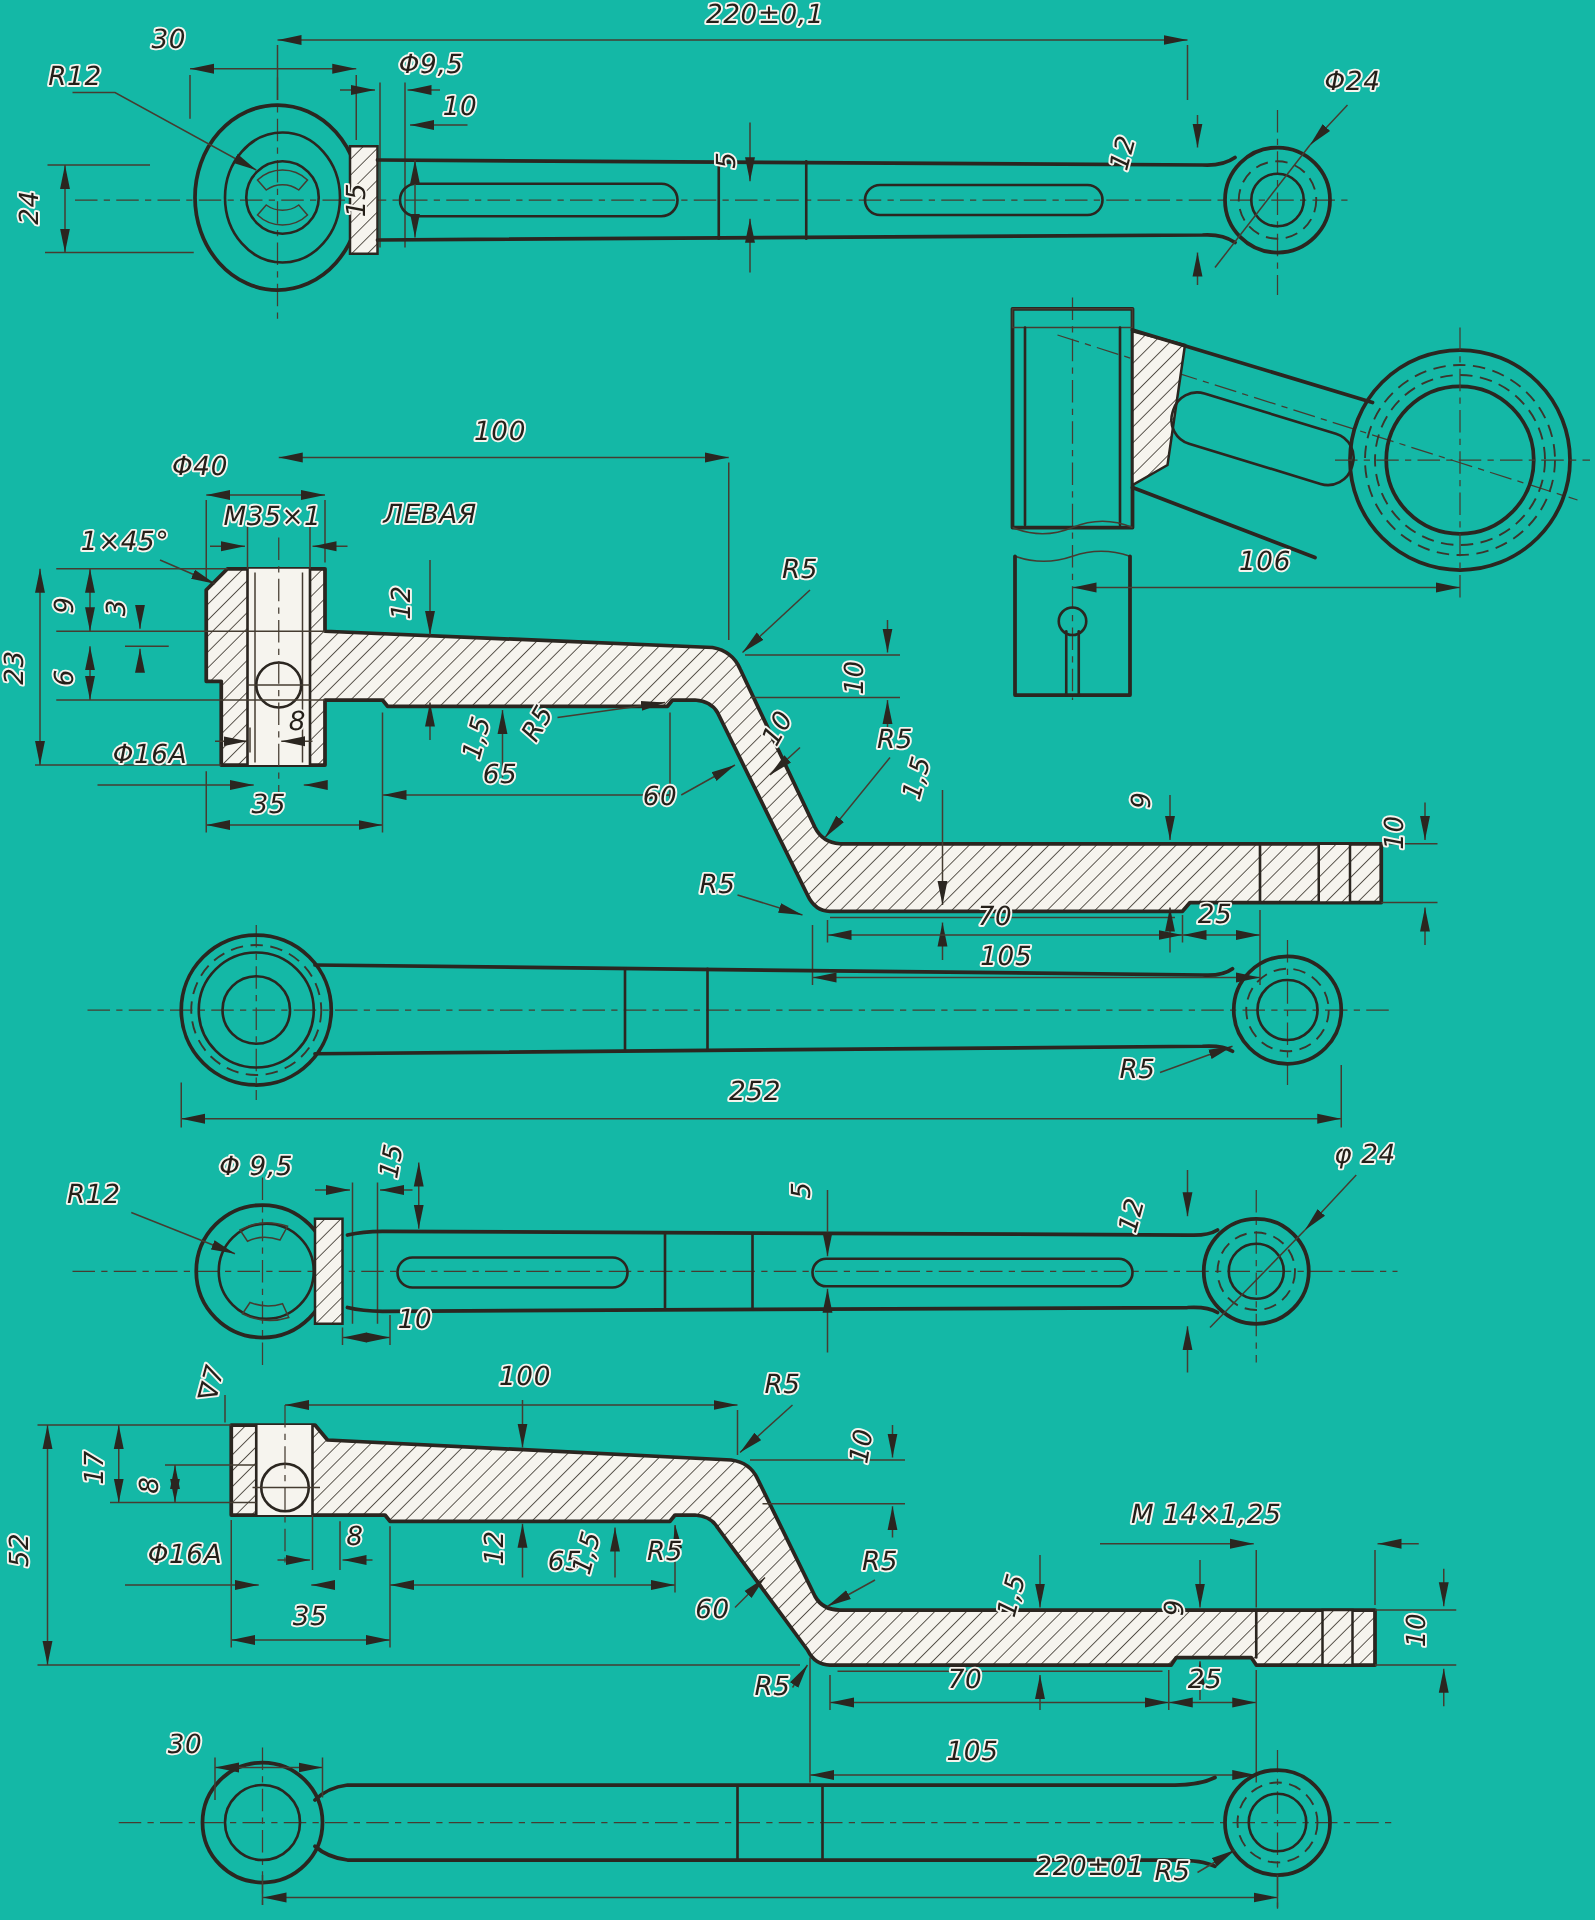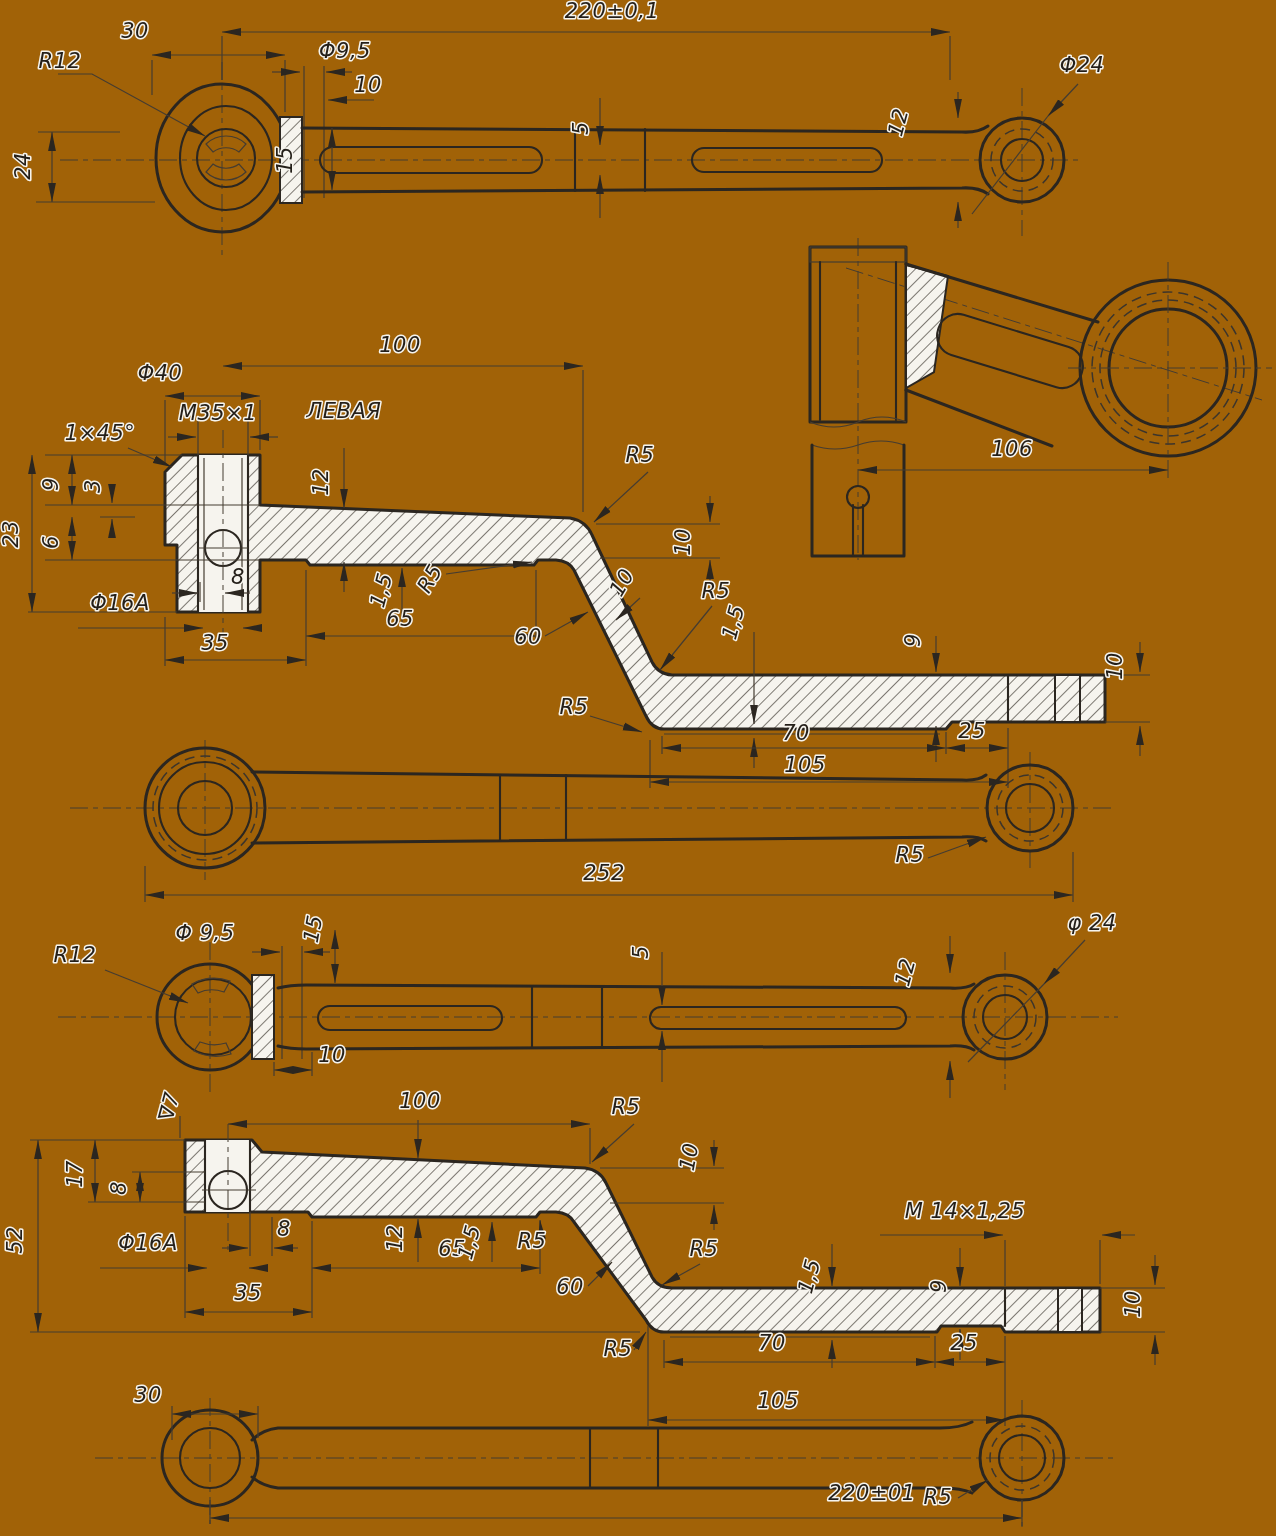--- a/index.html
+++ b/index.html
@@ -1,16 +1,16 @@
 <!DOCTYPE html>
 <html><head>
 <meta charset="utf-8">
 <style>
   html,body{margin:0;padding:0;background:#dddad2;}
-  .page{width:1276px;height:1536px;background:#a16207;position:relative;overflow:hidden;}
+  .page{width:1276px;height:1536px;background:#14b8a6;position:relative;overflow:hidden;}
   svg{display:block}
   .ol{fill:none;stroke:#2b2620;stroke-width:3;stroke-linejoin:round;stroke-linecap:round}
   .o2{fill:none;stroke:#2b2620;stroke-width:2.1;stroke-linejoin:round;stroke-linecap:round}
   .tl{fill:none;stroke:#453c31;stroke-width:1.2}
   .cl{fill:none;stroke:#453c31;stroke-width:1;stroke-dasharray:18 5 5 5}
   .dsh{fill:none;stroke:#3c352c;stroke-width:1.5;stroke-dasharray:10 6}
   .hb{fill:url(#ht);stroke:#2b2620;stroke-width:3;stroke-linejoin:round}
   .hb2{fill:url(#ht);stroke:#2b2620;stroke-width:2}
   .pp{fill:#f6f4ee}
   .dim{font:italic 21px "DejaVu Sans",sans-serif;fill:#241f19;letter-spacing:.5px;

